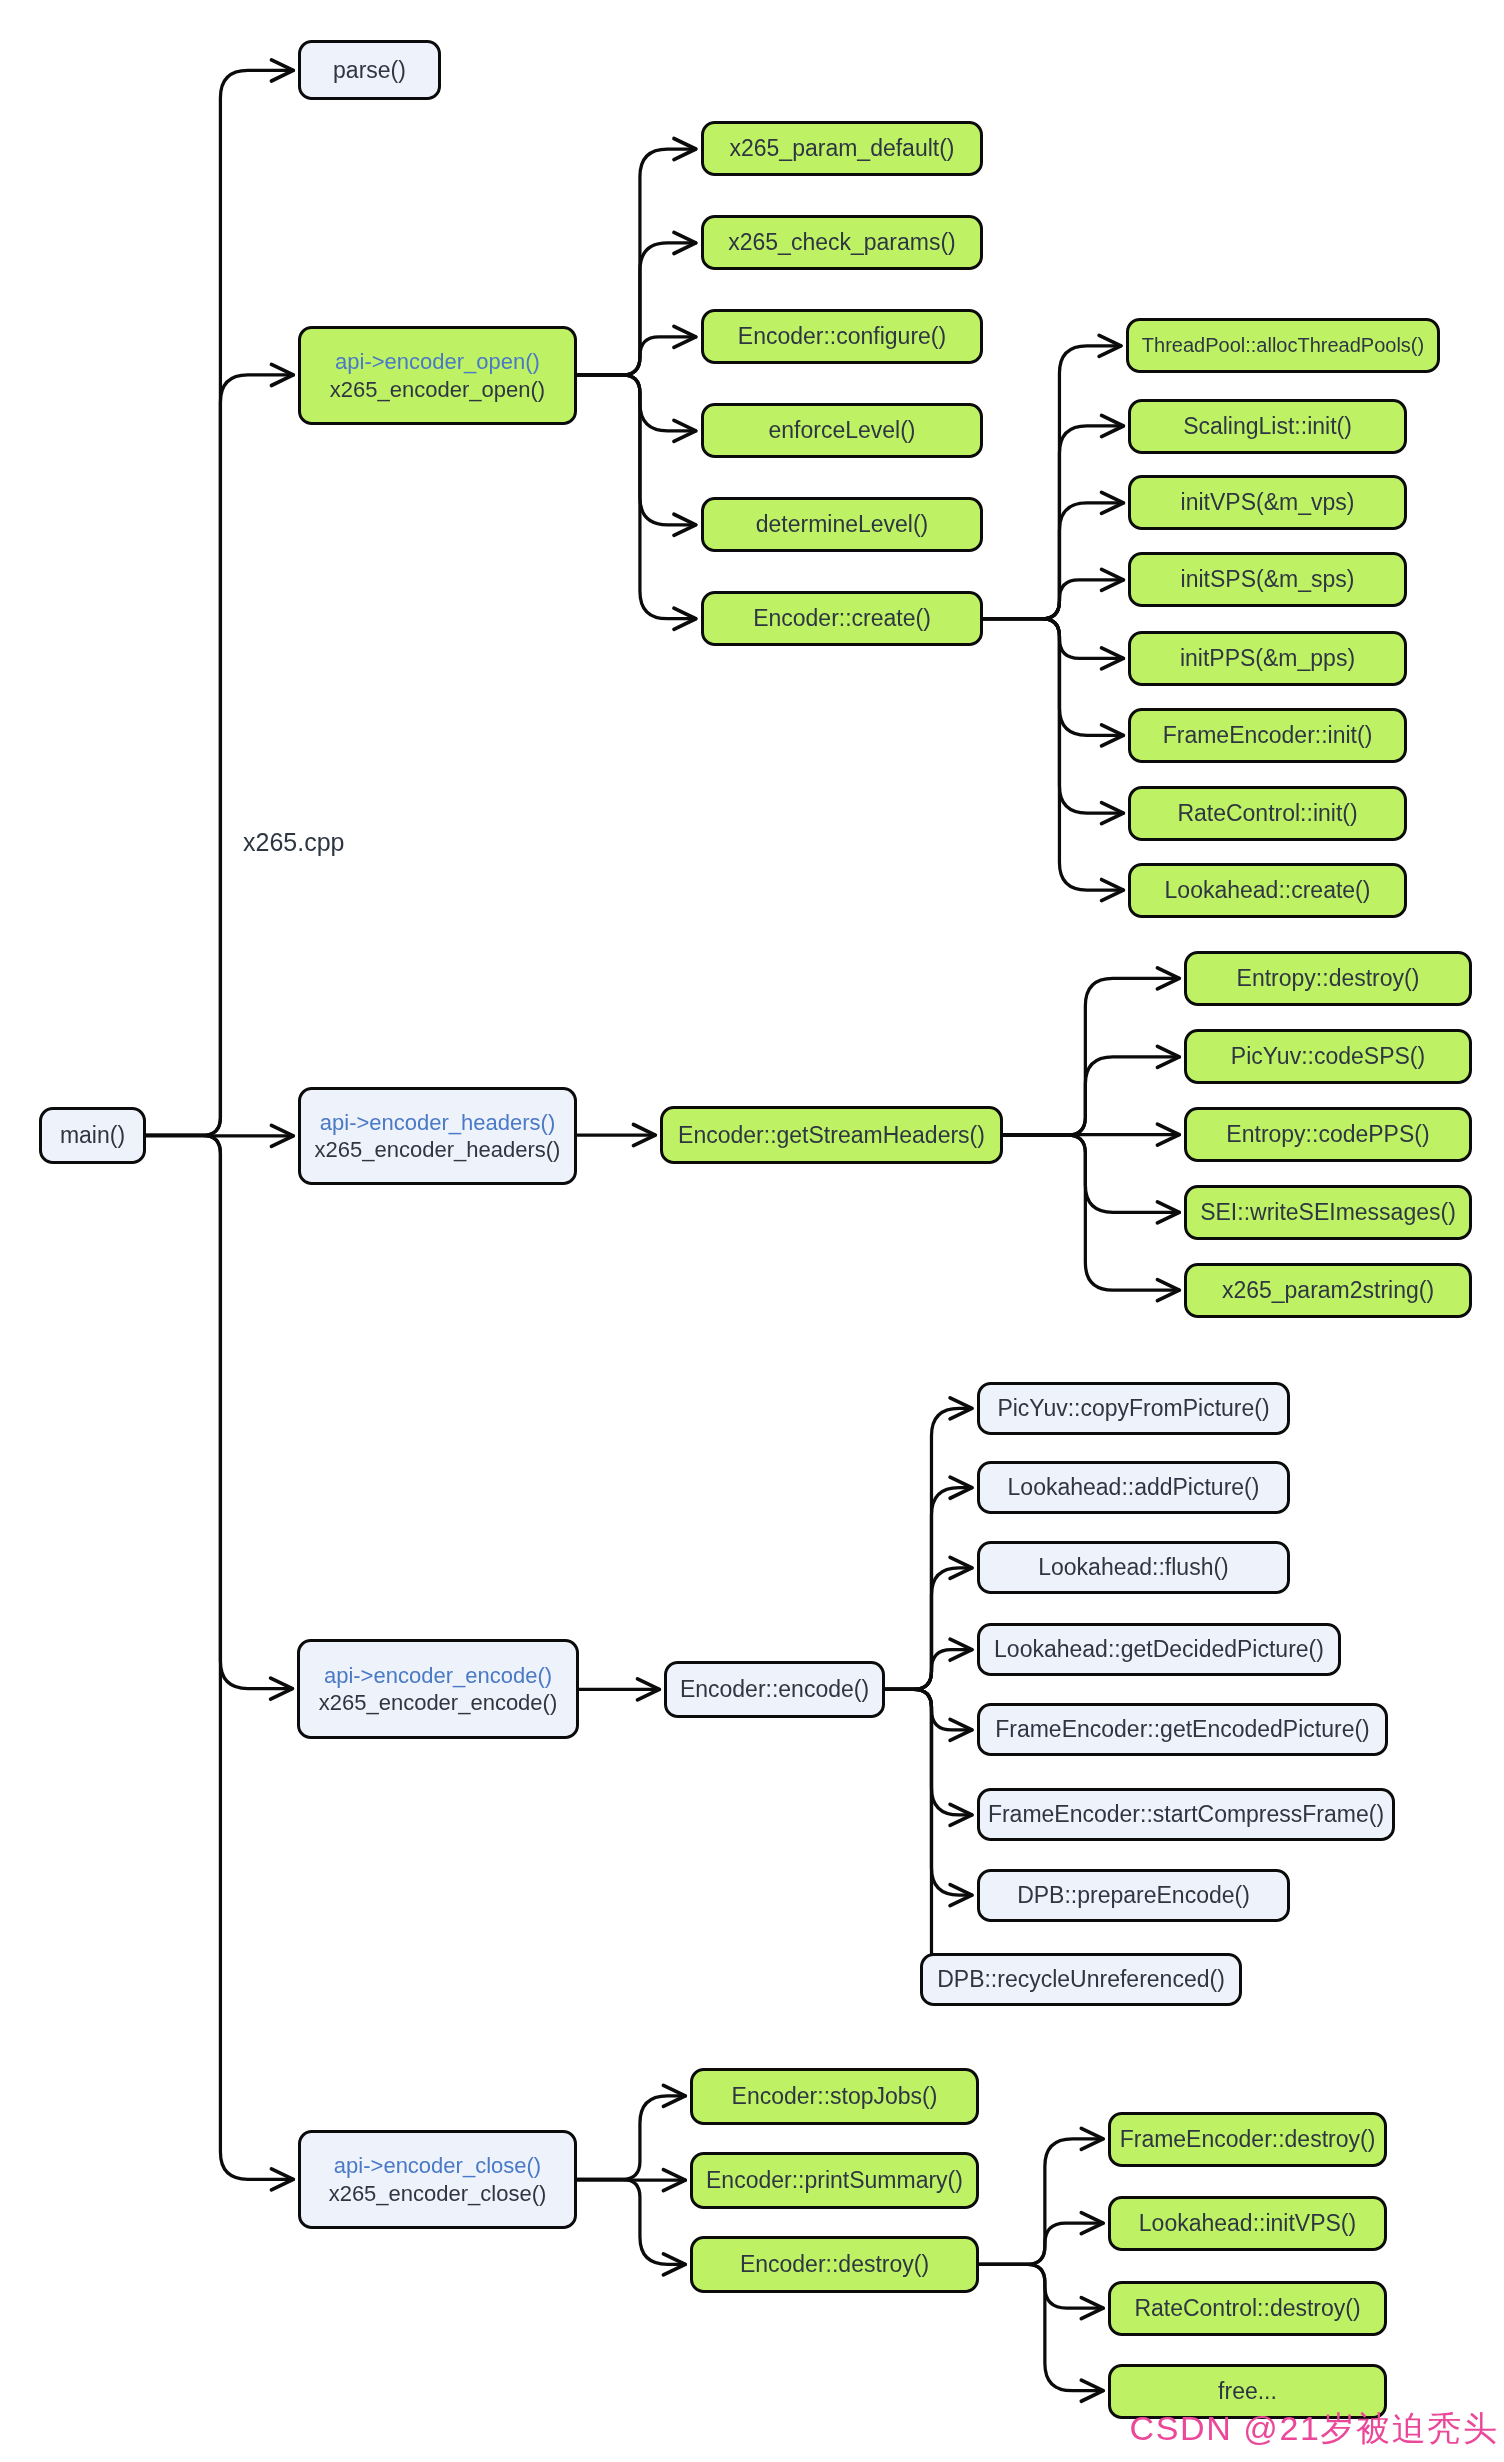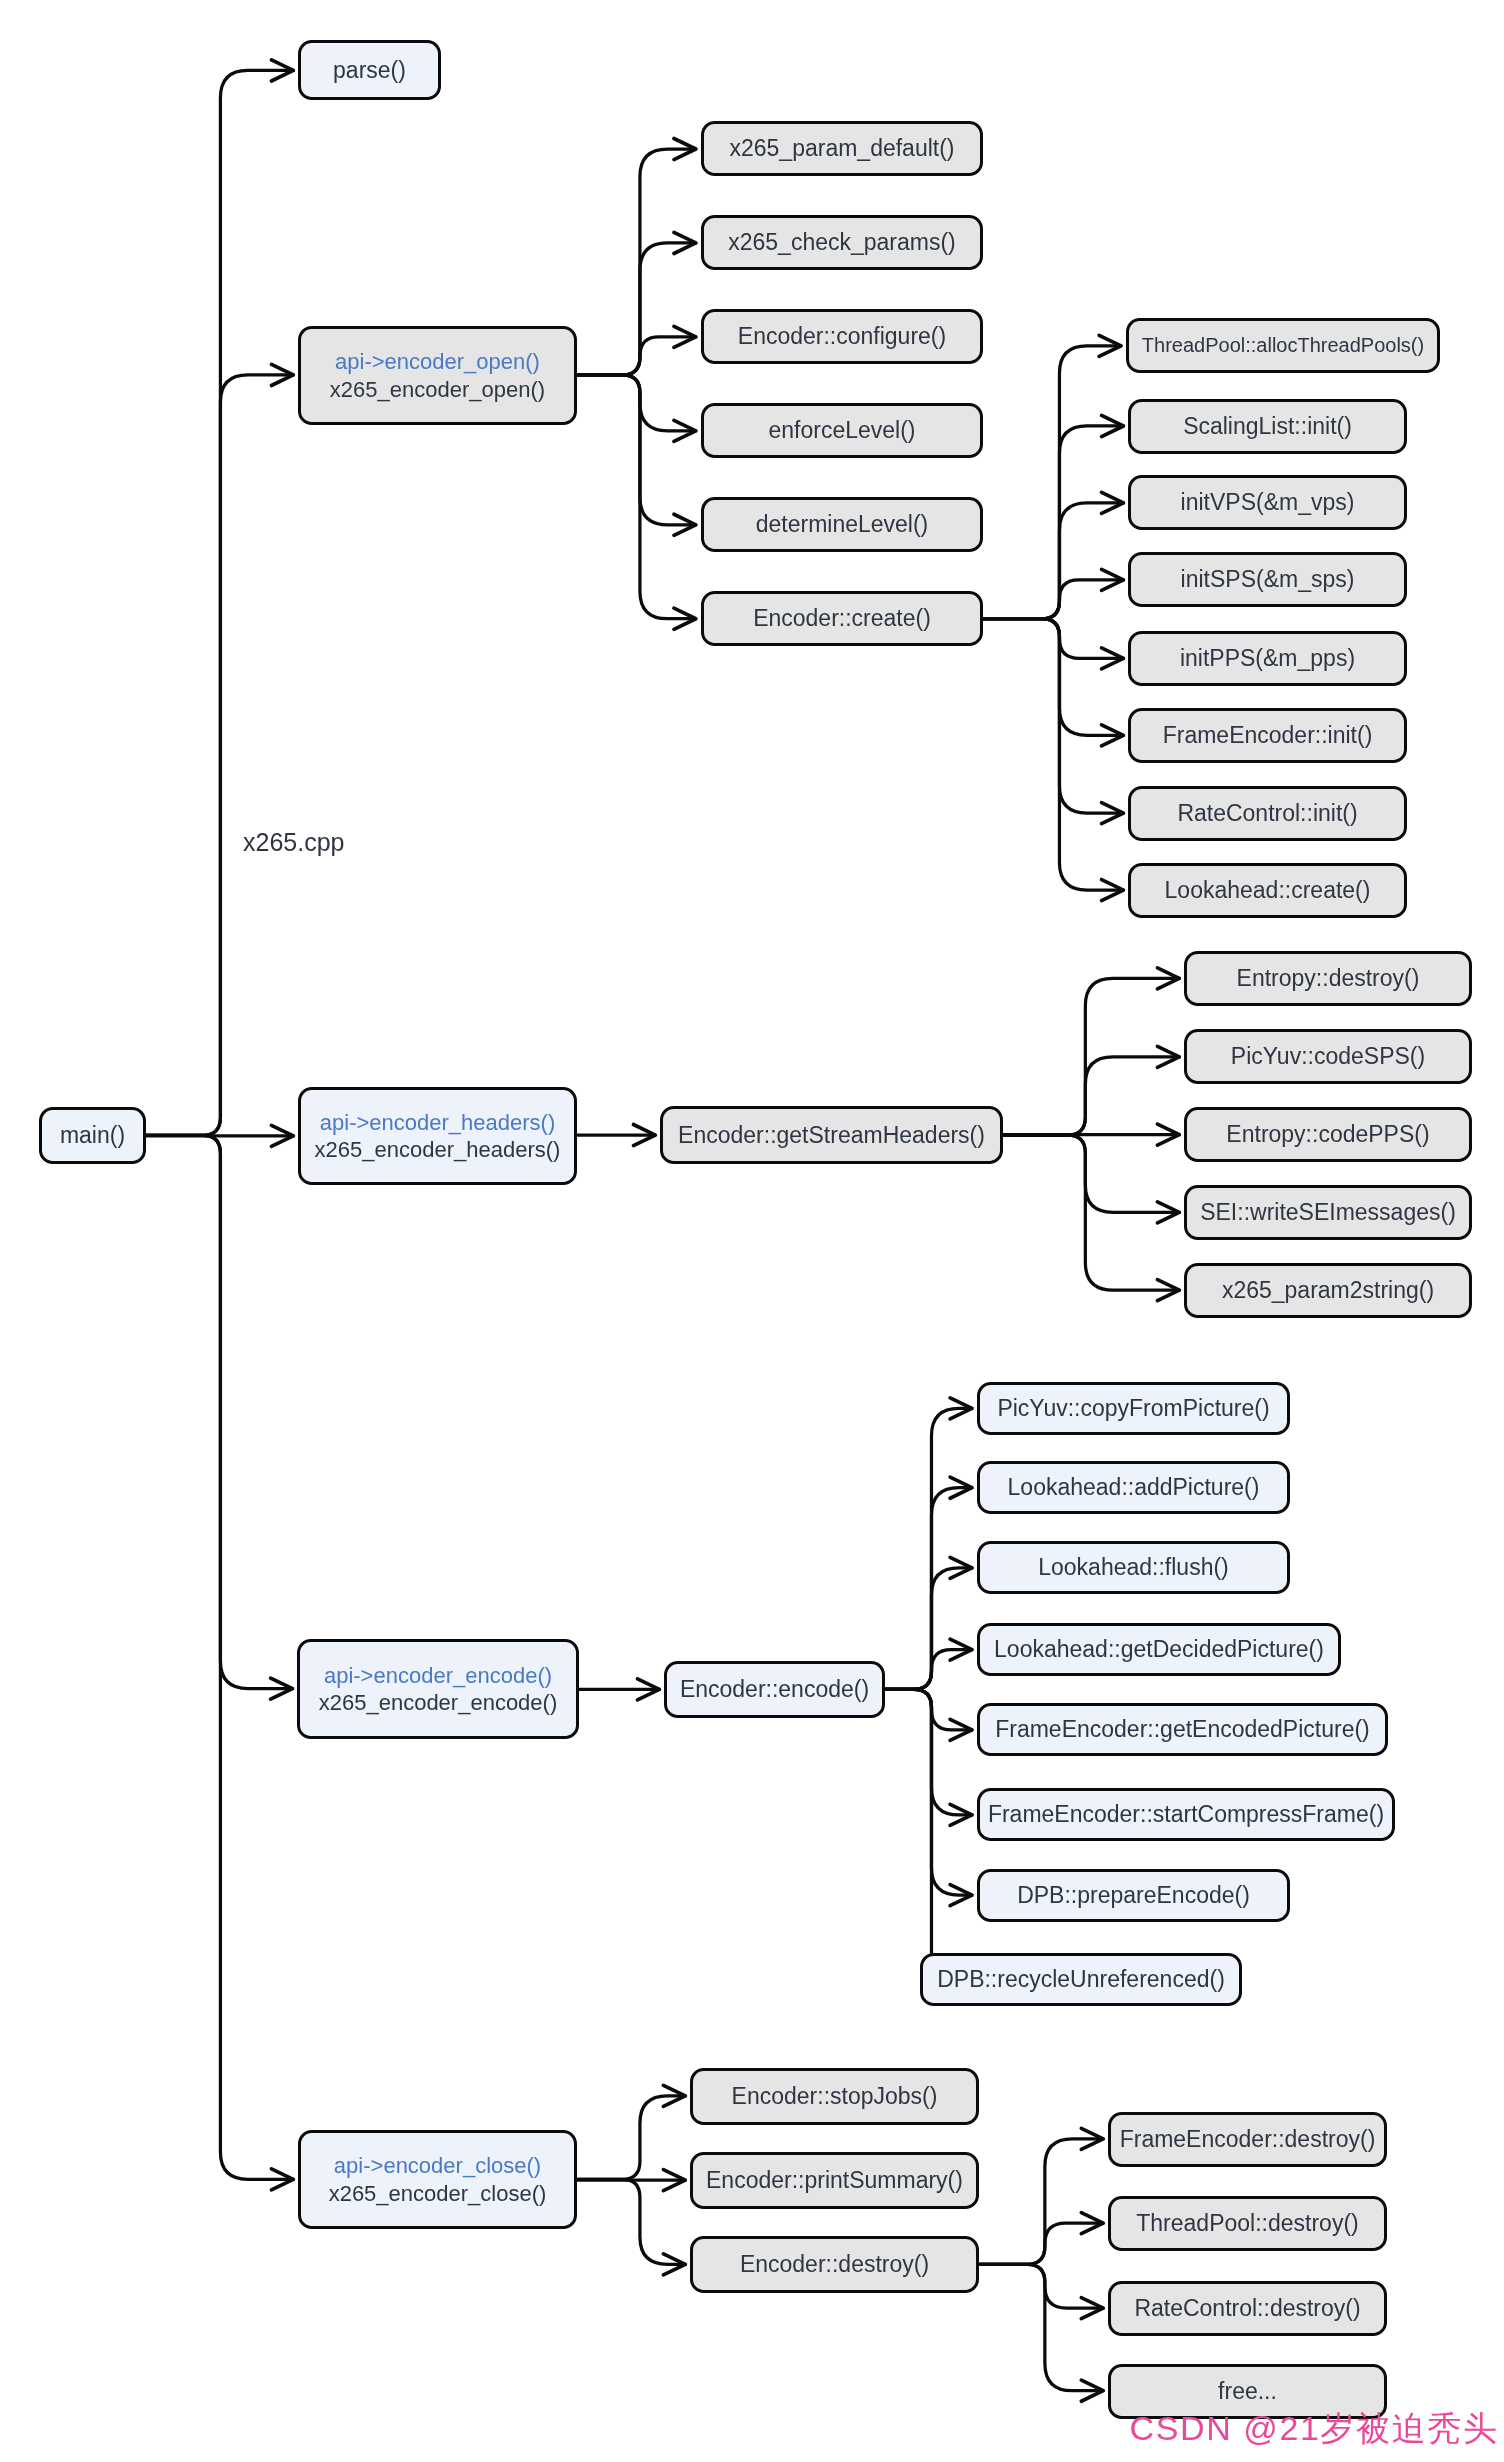--- a/index.html
+++ b/index.html
@@ -4,21 +4,21 @@
 <style>
   html,body{margin:0;padding:0;background:#ffffff;}
   #canvas{
     position:relative;width:1505px;height:2462px;background:#ffffff;overflow:hidden;
     font-family:"Liberation Sans","DejaVu Sans",sans-serif;
   }
   #connectors{position:absolute;left:0;top:0;width:1505px;height:2462px;overflow:visible;pointer-events:none;}
   .link{fill:none;stroke:#0b0b0b;stroke-width:4;stroke-linecap:round;}
   .node{
     position:absolute;box-sizing:border-box;border:3.2px solid #0b0b0b;border-radius:13.8px;
-    background:#e5e5e5;color:#2e3642;display:flex;flex-direction:column;align-items:center;justify-content:center;
+    background:#bef264;color:#2e3642;display:flex;flex-direction:column;align-items:center;justify-content:center;
     font-size:23px;text-align:center;line-height:1.25;white-space:nowrap;
   }
   .node.blue{background:#edf2fb;}
   .node.sm{font-size:20px;}
   .node.two{font-size:22px;}
   .node .l1{color:#4a79c5;}
   .node .l2{color:#2e3642;}
   #file-label{position:absolute;left:243px;top:828px;font-size:25px;color:#2e3642;}
   #watermark{position:absolute;right:6.5px;top:2406px;font-size:34px;color:#ec4899;letter-spacing:1.6px;}
 
@@ -241,21 +241,21 @@
   <div class="node" id="n-print">
       <span>Encoder::printSummary()</span>
     </div>
   <div class="node" id="n-destroy">
       <span>Encoder::destroy()</span>
     </div>
   <div class="node" id="n-fedest">
       <span>FrameEncoder::destroy()</span>
     </div>
   <div class="node" id="n-ladest">
-      <span>ThreadPool::destroy()</span>
+      <span>Lookahead::initVPS()</span>
     </div>
   <div class="node" id="n-rcdest">
       <span>RateControl::destroy()</span>
     </div>
   <div class="node" id="n-free">
       <span>free...</span>
     </div>
 
   <div id="watermark">CSDN @21岁被迫秃头</div>
 </div>

